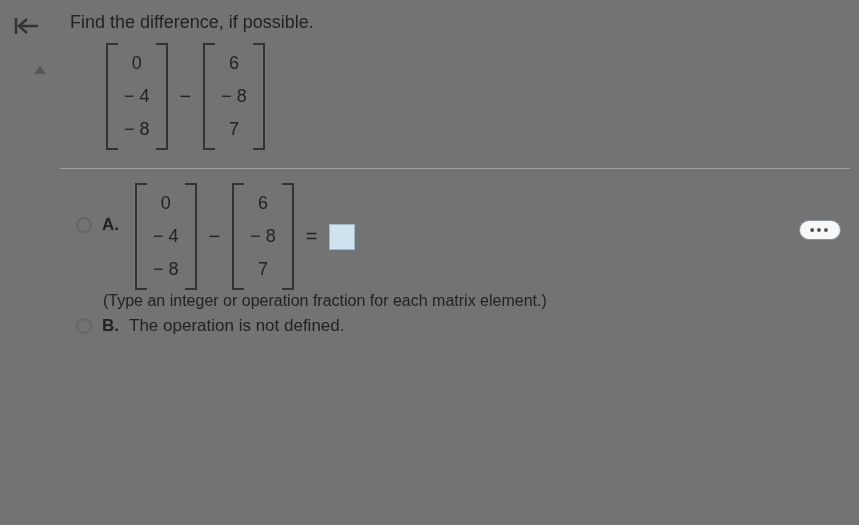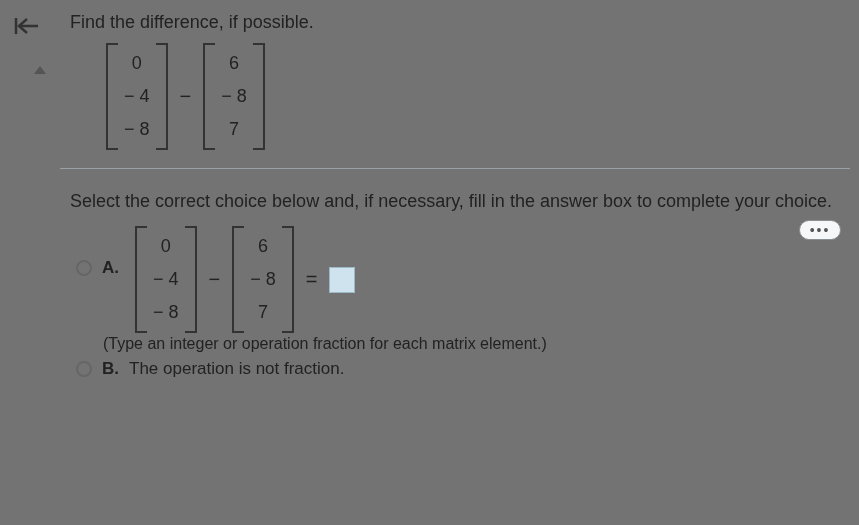--- a/index.html
+++ b/index.html
@@ -174,21 +174,20 @@
       <div class="cell">7</div>
     </span>
   </div>
 
   <hr class="hr">
 
   <div class="more-btn">
     <span>•••</span>
   </div>
 
-  <div class="instruction">Select the correct choice below and, if necessary, fill in the answer box to complete your choice.</div>
 
   <div class="choice-block">
 
     <div class="choice">
       <input type="radio" name="ans" class="radio" style="">
       <span class="choice-label">A.</span>
       <div class="choice-body">
         <div class="choice-eq">
           <span class="matrix">
             <div class="cell">0</div>
@@ -204,18 +203,18 @@
           <span class="op">=</span>
           <span class="answer-box"></span>
         </div>
         <div class="hint">(Type an integer or operation fraction for each matrix element.)</div>
       </div>
     </div>
 
     <div class="choice choice-b">
       <input type="radio" name="ans" class="radio" style="">
       <span class="choice-label">B.</span>
-      <span class="choice-b-text">The operation is not fraction.</span>
+      <span class="choice-b-text">The operation is not defined.</span>
     </div>
 
   </div>
 
 </div>
 
 </body></html>

